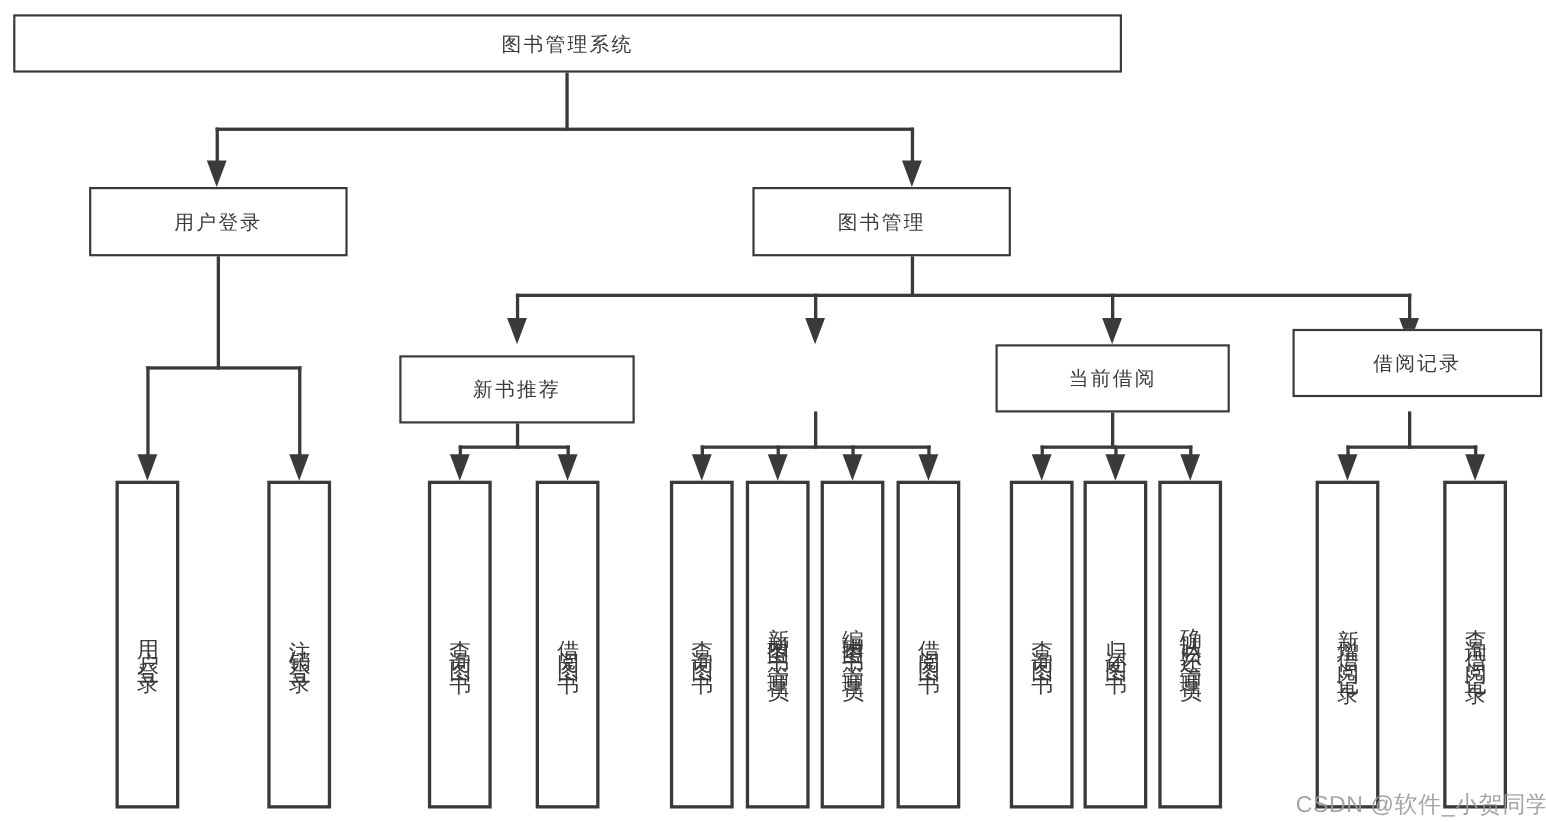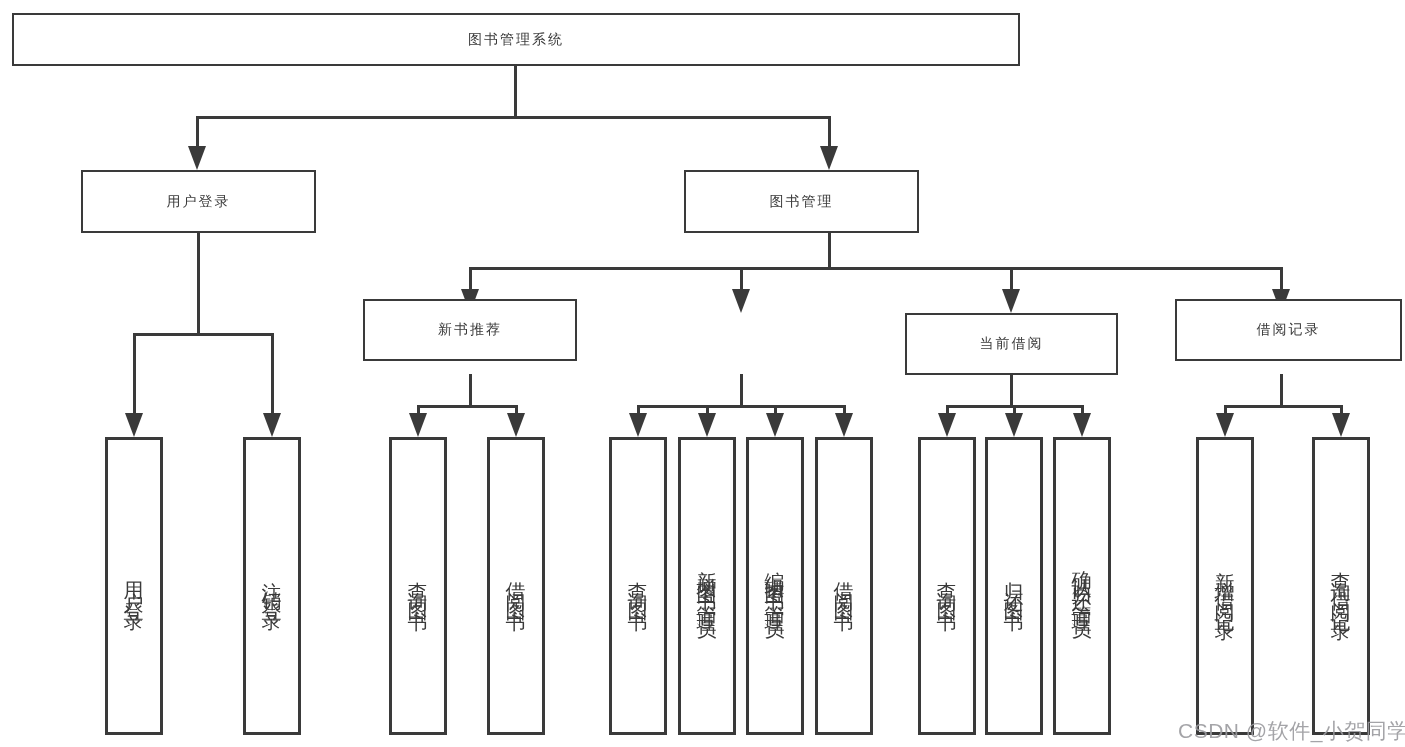--- a/index.html
+++ b/index.html
@@ -19,21 +19,21 @@
     overflow:hidden;
   }
   
   .h-node{
     position:absolute;
     border:2px solid var(--line);
     background:#fff;
     display:flex;
     align-items:center;
     justify-content:center;
-    font-size:14px;
+    font-size:18px;
     letter-spacing:2px;
     color:var(--ink);
     z-index:2;
   }
   .v-node{
     position:absolute;
     top:437px;
     height:298px;
     width:58px;
     border:3px solid var(--line);
@@ -77,21 +77,21 @@
 </head>
 <body>
 
 <div id="diagram">
 
   <div class="h-node" style="left:12px; top:13px; width:1008px; height:53px;">图书管理系统</div>
 
   <div class="h-node" style="left:81px; top:170px; width:235px; height:63px;">用户登录</div>
   <div class="h-node" style="left:684px; top:170px; width:235px; height:63px;">图书管理</div>
 
-  <div class="h-node" style="left:363px; top:299px; width:214px; height:62px;">新书推荐</div>
+  <div class="h-node" style="left:363px; top:323px; width:214px; height:62px;">新书推荐</div>
   <div class="h-node" style="left:905px; top:313px; width:213px; height:62px;">当前借阅</div>
   <div class="h-node" style="left:1175px; top:299px; width:227px; height:62px;">借阅记录</div>
 
   <div class="v-node" style="left:105px;">用户登录</div>
   <div class="v-node" style="left:243px;">注销登录</div>
 
   <div class="v-node" style="left:389px;">查询图书</div>
   <div class="v-node" style="left:487px;">借阅图书</div>
 
   <div class="v-node" style="left:609px;">查询图书</div>

